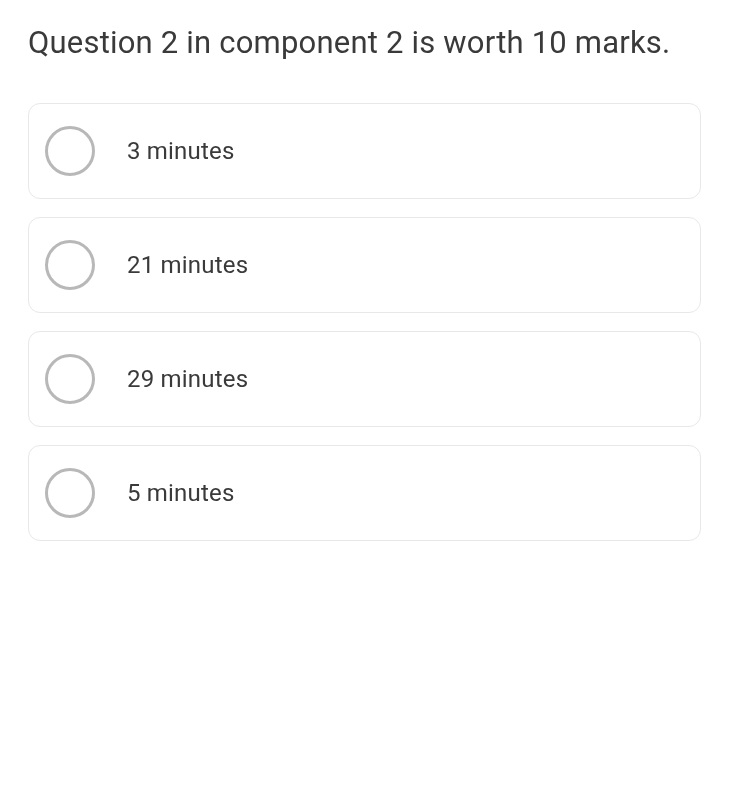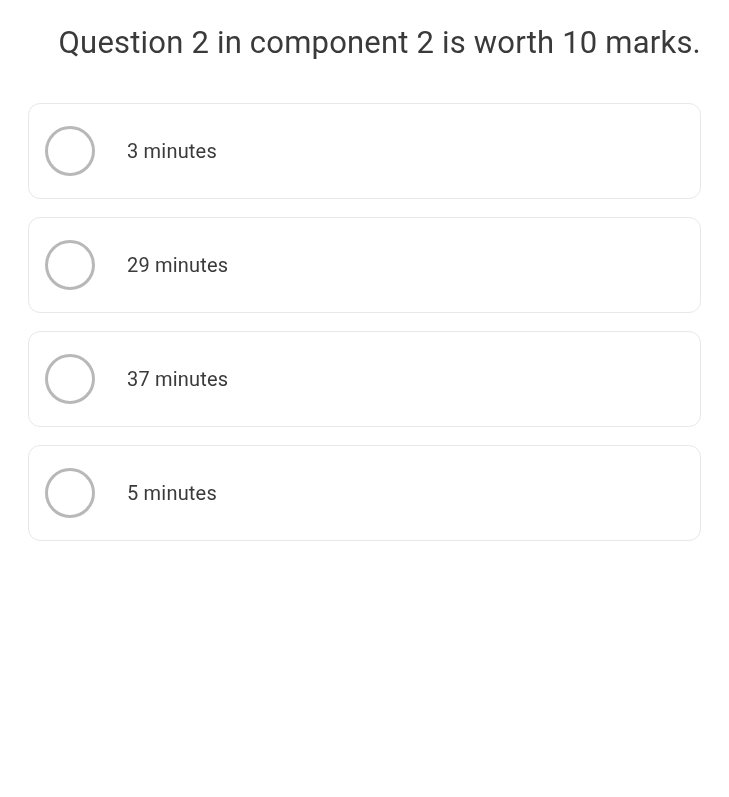--- a/index.html
+++ b/index.html
@@ -1,19 +1,18 @@
 <!DOCTYPE html>
 <html><head>
   <meta charset="utf-8">
   <style>
     * {
       margin: 0;
       padding: 0;
       box-sizing: border-box;
-      text-align: right;
     }
     body {
       font-family: -apple-system, BlinkMacSystemFont, 'Segoe UI', Roboto, Helvetica, Arial, sans-serif;
       background: #ffffff;
       width: 729px;
       height: 797px;
       padding: 20px 28px;
       color: #3a3a3a;
     }
     .question-text {
@@ -42,42 +41,42 @@
     .radio-circle {
       width: 50px;
       height: 50px;
       border: 3px solid #b8b8b8;
       border-radius: 50%;
       flex-shrink: 0;
       margin-right: 32px;
       margin-left: 6px;
     }
     .option-label {
-      font-size: 20px;
+      font-size: 24px;
       color: #3a3a3a;
       letter-spacing: 0.2px;
     }
   </style>
 </head>
 <body>
 
 <div class="question-text">
   <p>Question 2 in component 2 is worth 10 marks.</p>
 </div>
 
 <div class="options-container">
   <div class="option-item">
     <div class="radio-circle"></div>
     <span class="option-label">3 minutes</span>
   </div>
   <div class="option-item">
     <div class="radio-circle"></div>
-    <span class="option-label">29 minutes</span>
+    <span class="option-label">21 minutes</span>
   </div>
   <div class="option-item">
     <div class="radio-circle"></div>
-    <span class="option-label">37 minutes</span>
+    <span class="option-label">29 minutes</span>
   </div>
   <div class="option-item">
     <div class="radio-circle"></div>
     <span class="option-label">5 minutes</span>
   </div>
 </div>
 
 </body></html>

